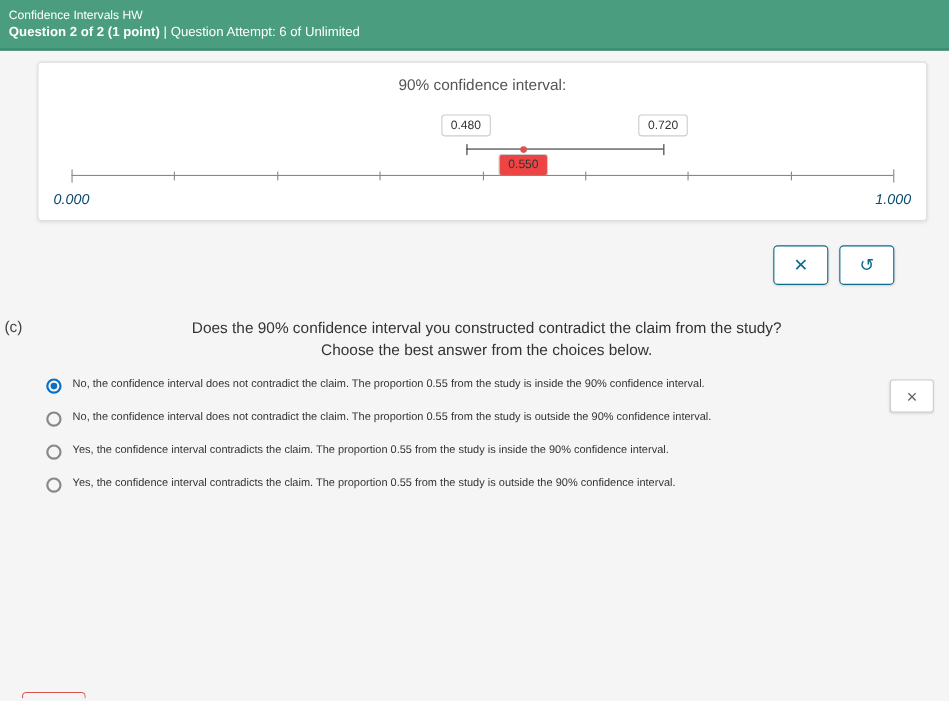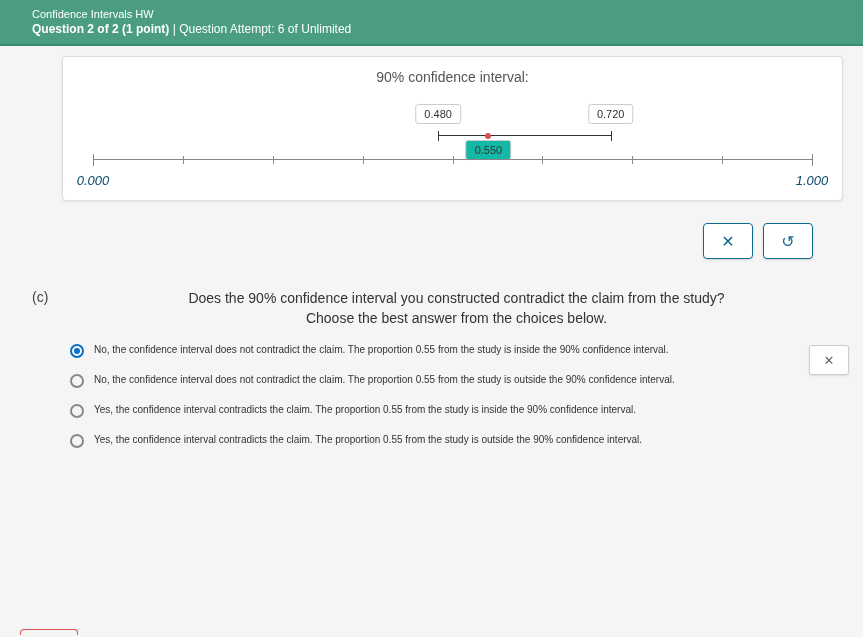--- a/index.html
+++ b/index.html
@@ -6,28 +6,28 @@
     body {
       font-family: Arial, sans-serif;
       background: #f5f5f5;
       width: 863px;
       height: 637px;
       overflow: hidden;
     }
     .header {
       background: #4a9d7f;
       color: white;
-      padding: 8px 32px;
+      padding: 8px 8px;
       font-size: 12px;
       border-bottom: 2px solid #3a8a6f;
     }
     .header-title { font-size: 11px; margin-bottom: 2px; }
     .header-sub { font-size: 12px; font-weight: bold; }
     .header-sub .thin { font-weight: normal; }
-    .content { padding: 10px 20px 20px 32px; }
+    .content { padding: 10px 20px 20px 4px; }
     .chart-wrapper {
       background: white;
       border: 1px solid #ddd;
       border-radius: 4px;
       padding: 12px 20px 30px 20px;
       box-shadow: 0 1px 3px rgba(0,0,0,0.08);
       margin-left: 30px;
       margin-right: 0;
       position: relative;
     }
@@ -91,21 +91,21 @@
       transform: translateX(-50%);
     }
     .point-label {
       position: absolute;
       bottom: 10px;
       font-size: 11px;
       color: #333;
       padding: 3px 8px;
       border: 1px solid #ccc;
       border-radius: 3px;
-      background: #14b8a6;
+      background: #ef4444;
       transform: translateX(-50%);
     }
     .action-row {
       display: flex;
       justify-content: flex-end;
       gap: 10px;
       margin: 22px 30px 30px 0;
     }
     .act-btn {
       width: 50px; height: 36px;

